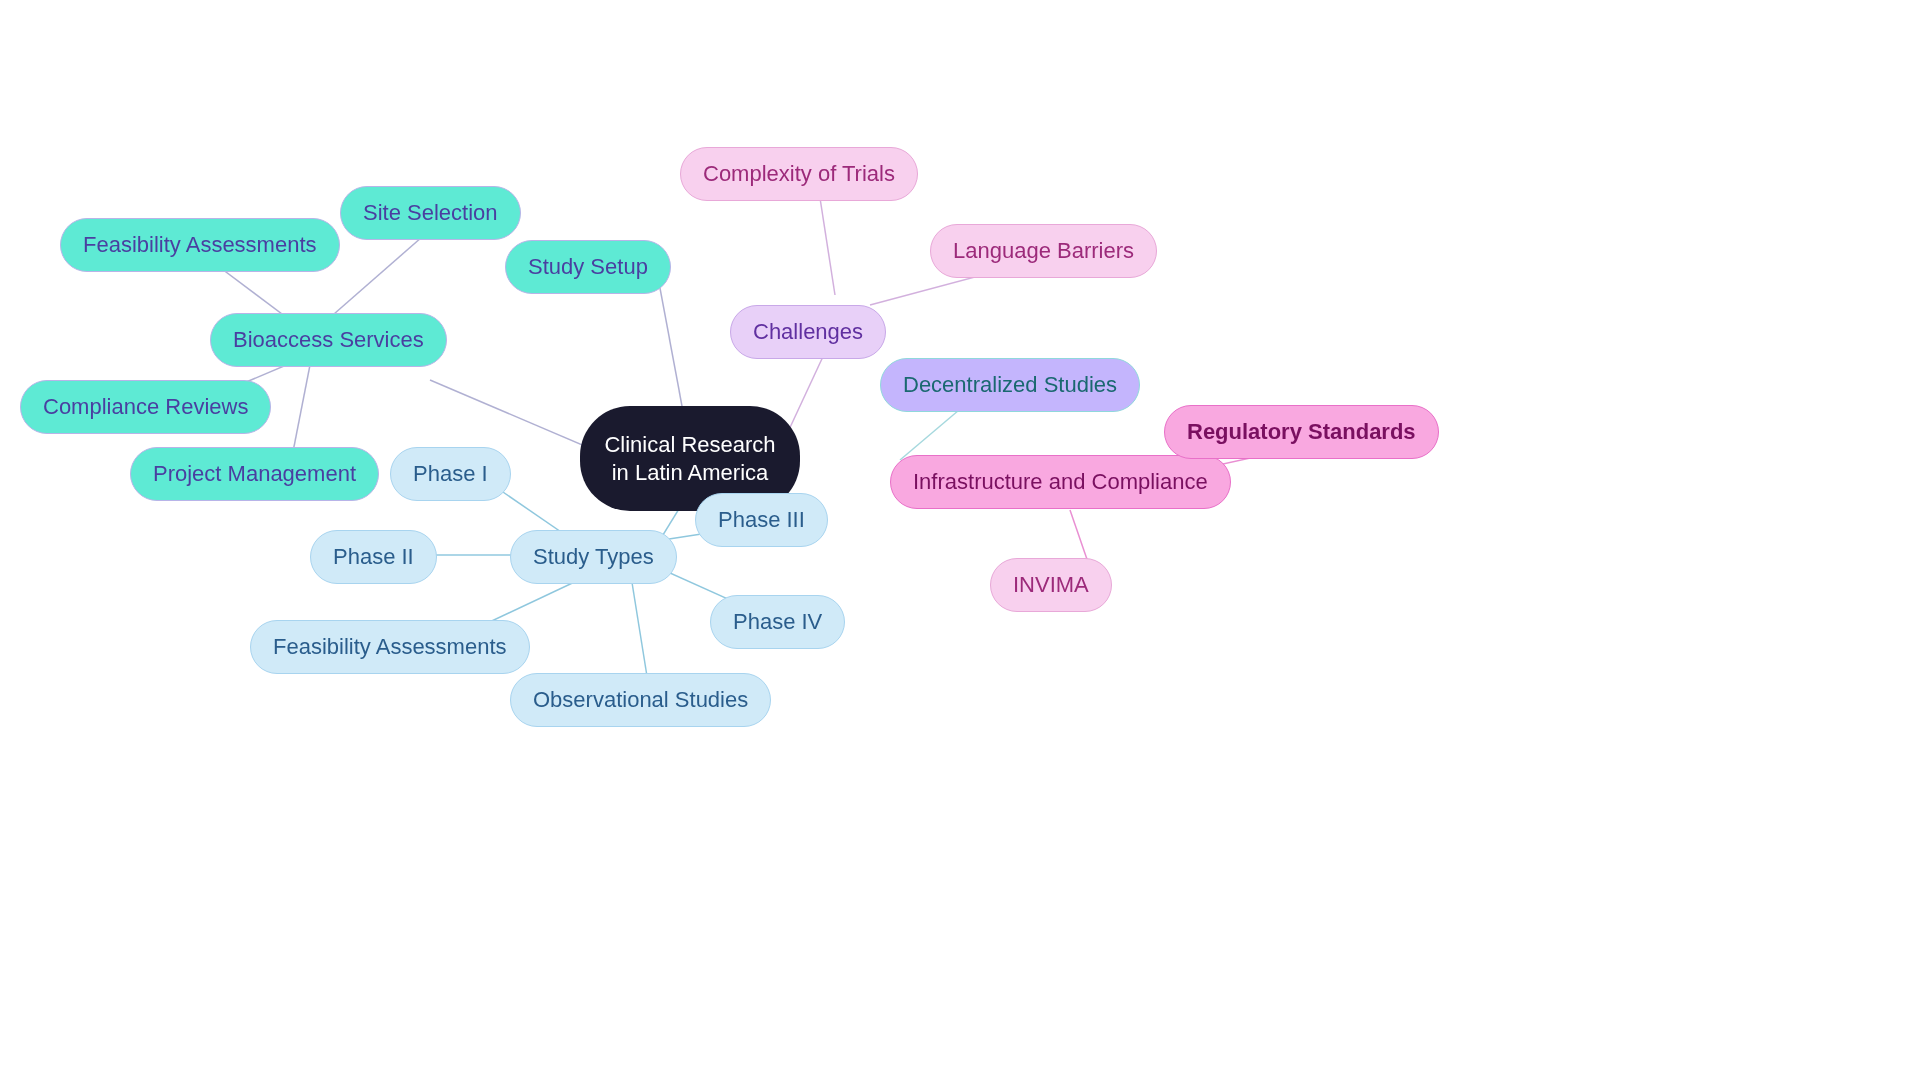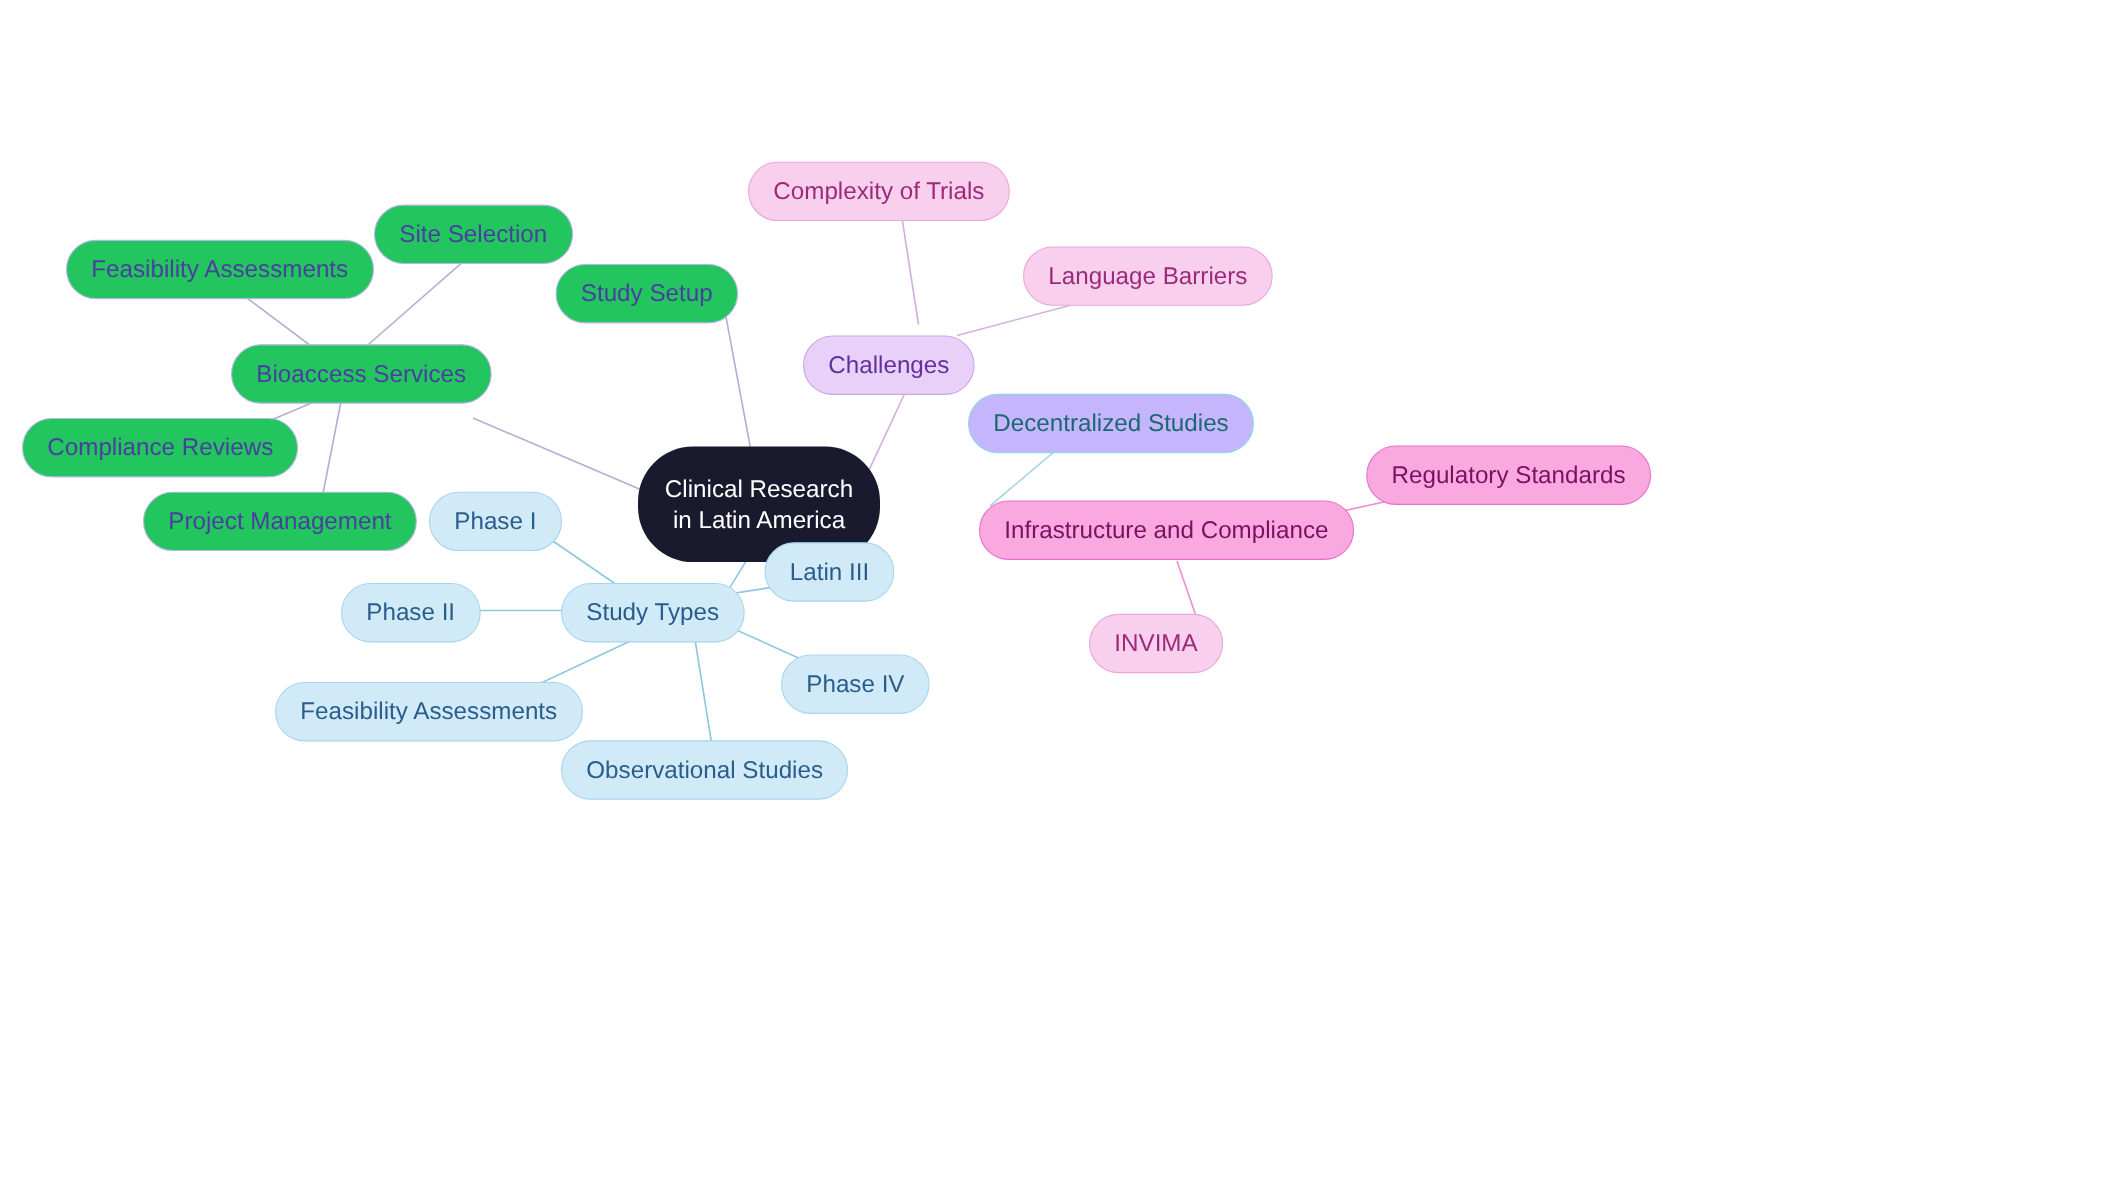--- a/index.html
+++ b/index.html
@@ -45,21 +45,21 @@
 
     
     .node-blue {
       background: #d0eaf8;
       color: #2a5d8c;
       border: 1.5px solid #a8d4ef;
     }
 
     
     .node-purple {
-      background: #22c55e;
+      background: #5eead4;
       color: #4a3fa0;
       border: 1.5px solid #b8b4e8;
     }
 
     
     .node-pink {
       background: #f8d0ee;
       color: #9c2a7a;
       border: 1.5px solid #e8a8d8;
     }
@@ -134,33 +134,33 @@
 <div class="node node-purple" style="left: 130px; top: 447px;">Project Management</div>
 
 <div class="node node-purple" style="left: 505px; top: 240px;">Study Setup</div>
 
 <div class="node node-blue" style="left: 510px; top: 530px;">Study Types</div>
 
 <div class="node node-blue" style="left: 390px; top: 447px;">Phase I</div>
 
 <div class="node node-blue" style="left: 310px; top: 530px;">Phase II</div>
 
-<div class="node node-blue" style="left: 695px; top: 493px;">Latin III</div>
+<div class="node node-blue" style="left: 695px; top: 493px;">Phase III</div>
 
 <div class="node node-blue" style="left: 710px; top: 595px;">Phase IV</div>
 
 <div class="node node-blue" style="left: 250px; top: 620px;">Feasibility Assessments</div>
 
 <div class="node node-blue" style="left: 510px; top: 673px;">Observational Studies</div>
 
 <div class="node node-challenges" style="left: 730px; top: 281px; margin-top: 24px;">Challenges</div>
 
 <div class="node node-pink" style="left: 680px; top: 147px; text-align: right;">Complexity of Trials</div>
 
 <div class="node node-pink" style="left: 930px; top: 224px;">Language Barriers</div>
 
 <div class="node node-teal" style="left: 880px; top: 358px;">Decentralized Studies</div>
 
 <div class="node node-magenta" style="left: 890px; top: 455px; font-size: 22px;">Infrastructure and Compliance</div>
 
-<div class="node node-magenta" style="left: 1242px; top: 405px;">Regulatory Standards</div>
+<div class="node node-magenta" style="left: 1164px; top: 405px; font-weight: bold;">Regulatory Standards</div>
 
 <div class="node node-pink" style="left: 990px; top: 558px;">INVIMA</div>
 
 </body></html>

